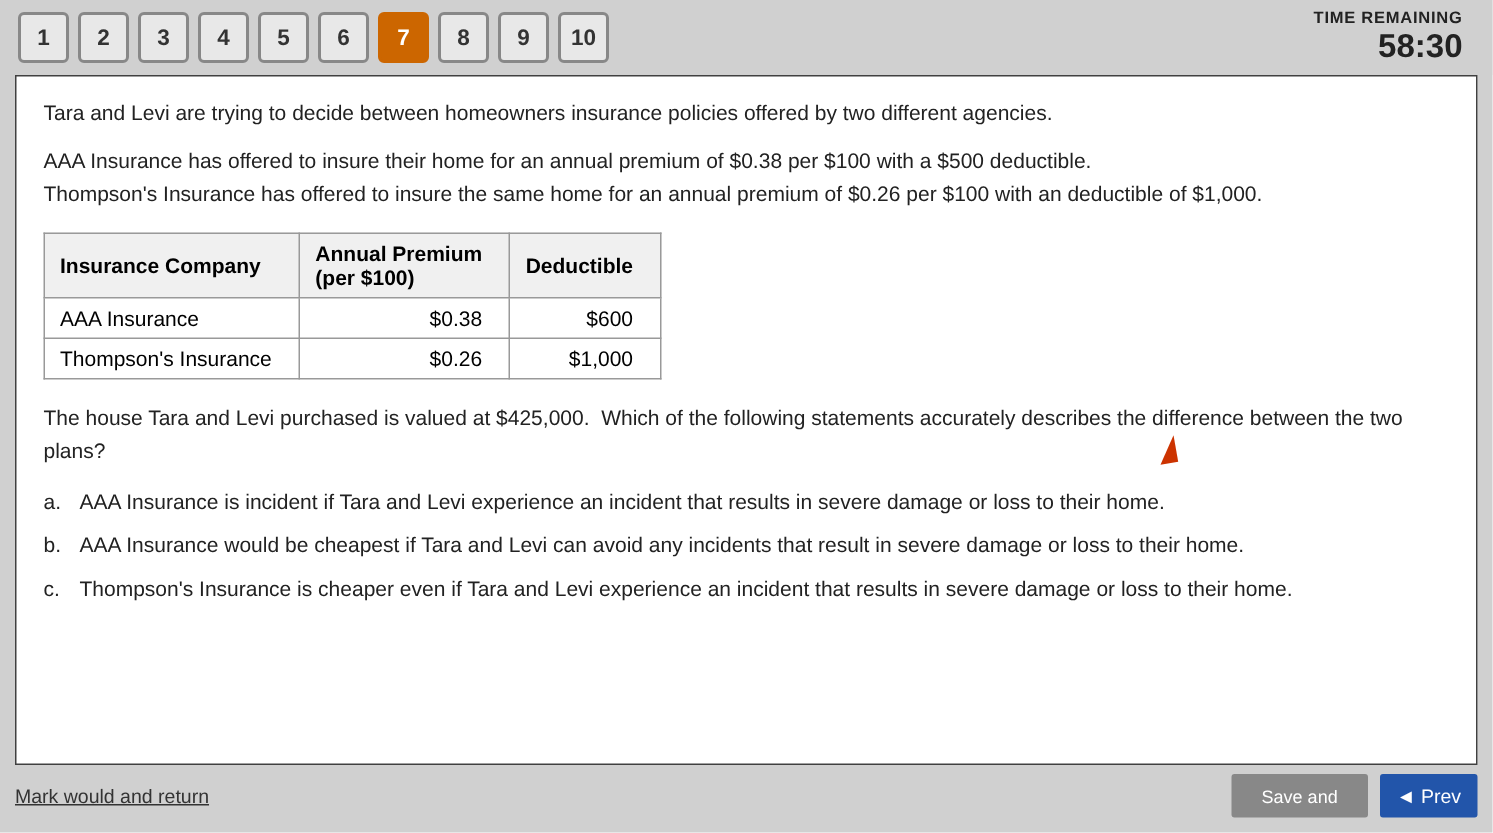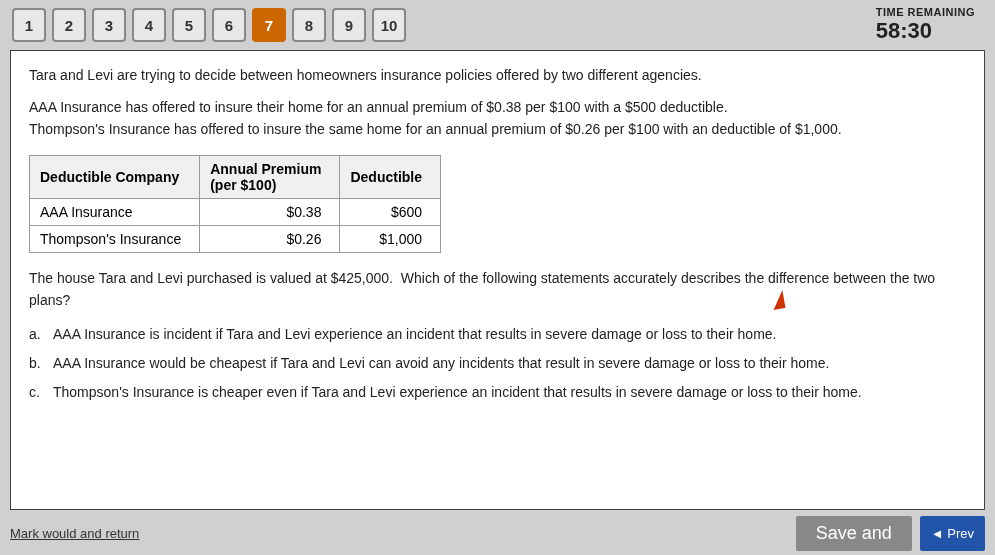--- a/index.html
+++ b/index.html
@@ -40,21 +40,21 @@
     .question-btn.active {
       background: #cc6600;
       border-color: #cc6600;
       color: white;
     }
 
     .timer-section {
       position: absolute;
       right: 20px;
       top: 6px;
-      text-align: left;
+      text-align: right;
     }
 
     .timer-label {
       font-size: 11px;
       font-weight: bold;
       color: #222;
       letter-spacing: 0.5px;
     }
 
     .timer-value {
@@ -161,21 +161,21 @@
       display: flex;
       gap: 8px;
       margin-left: auto;
     }
 
     .btn-save {
       background: #888;
       color: white;
       border: none;
       padding: 7px 20px;
-      font-size: 18px;
+      font-size: 12px;
       cursor: pointer;
       border-radius: 2px;
     }
 
     .btn-nav {
       background: #2255aa;
       color: white;
       border: none;
       padding: 7px 11px;
       font-size: 13px;
@@ -222,21 +222,21 @@
   <div class="intro-text">Tara and Levi are trying to decide between homeowners insurance policies offered by two different agencies.</div>
 
   <div class="description-text">
     AAA Insurance has offered to insure their home for an annual premium of $0.38 per $100 with a $500 deductible.<br>
     Thompson's Insurance has offered to insure the same home for an annual premium of $0.26 per $100 with an deductible of $1,000.
   </div>
 
   <table class="insurance-table">
     <thead>
       <tr>
-        <th>Deductible Company</th>
+        <th>Insurance Company</th>
         <th>Annual Premium<br>(per $100)</th>
         <th>Deductible</th>
       </tr>
     </thead>
     <tbody>
       <tr>
         <td>AAA Insurance</td>
         <td class="right-align">$0.38</td>
         <td class="right-align">$600</td>
       </tr>

